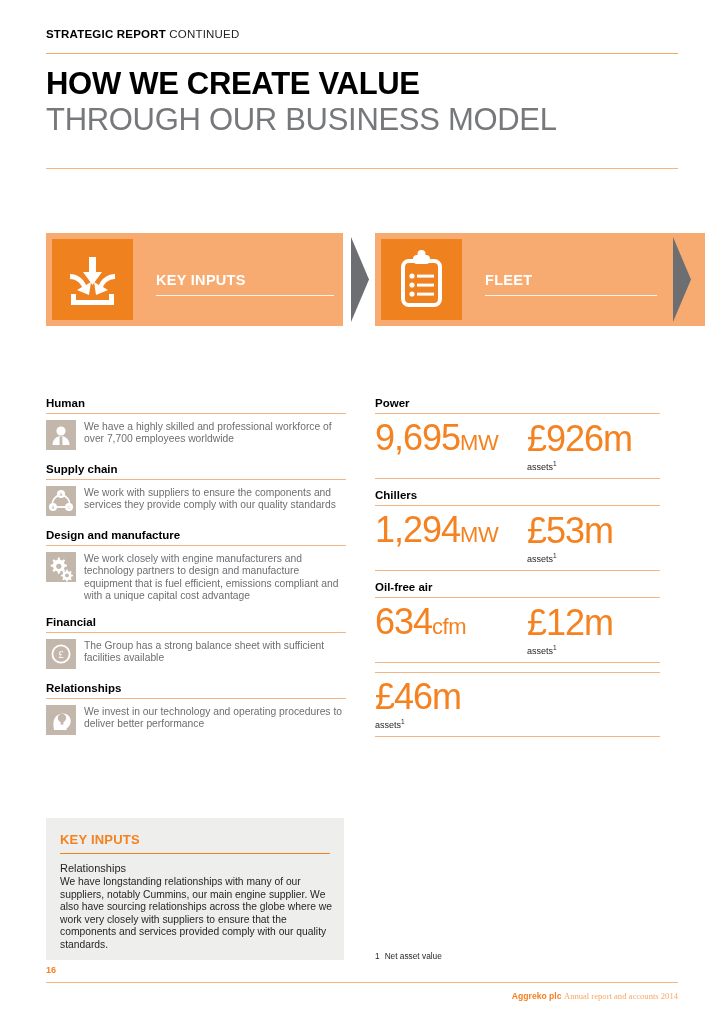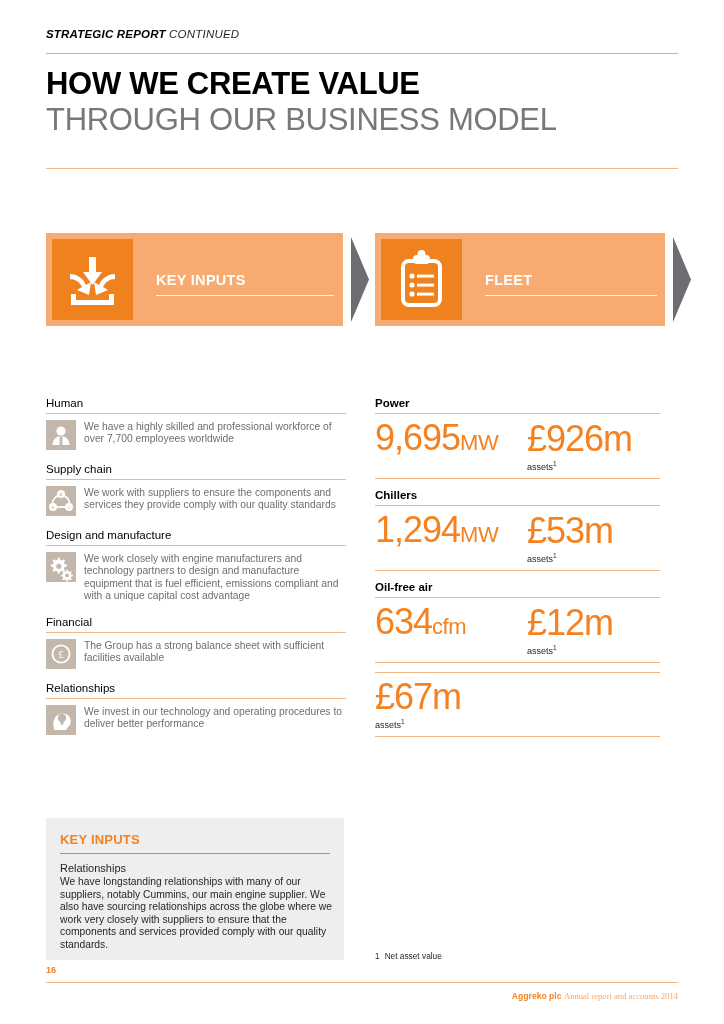--- a/index.html
+++ b/index.html
@@ -24,21 +24,20 @@
   }
 
   
   .eyebrow {
     position: absolute;
     left: 46px;
     top: 28px;
     font-size: 11.5px;
     letter-spacing: 0.2px;
     white-space: nowrap;
-    font-style: italic;
   }
   .eyebrow .strong {
     font-weight: bold;
     color: #000000;
   }
   .eyebrow .light {
     font-weight: normal;
     color: #231f20;
   }
 
@@ -84,21 +83,21 @@
   }
 
   
   .banner {
     position: absolute;
     top: 233px;
     height: 93px;
     background: #f7ab71;
   }
   .banner.b1 { left: 46px;  width: 297px; }
-  .banner.b2 { left: 375px; width: 290px; }
+  .banner.b2 { left: 375px; width: 330px; }
 
   .banner-icon {
     position: absolute;
     left: 6px;
     top: 6px;
     width: 81px;
     height: 81px;
     background: #f0811f;
   }
   .banner-icon svg { display: block; }
@@ -142,21 +141,21 @@
   .col-right {
     position: absolute;
     left: 375px;
     top: 396px;
     width: 285px;
   }
 
   .grp { margin-bottom: 12px; }
   .grp-head {
     font-size: 11.5px;
-    font-weight: normal;
+    font-weight: bold;
     color: #000000;
     line-height: 14px;
     padding-bottom: 3px;
   }
   .grp-rule {
     height: 1px;
     background: #f3b584;
     margin-bottom: 6px;
   }
   .grp-body {
@@ -528,21 +527,21 @@
           <div class="metric-sub"><span>assets</span><sup>1</sup></div>
         </div>
       </div>
       <div class="metric-foot-rule"></div>
     </div>
 
     <div class="metric">
       <div class="metric-rule"></div>
       <div class="metric-row">
         <div class="metric-cell">
-          <div class="metric-value">£67m</div>
+          <div class="metric-value">£46m</div>
           <div class="metric-sub"><span>assets</span><sup>1</sup></div>
         </div>
       </div>
       <div class="metric-foot-rule"></div>
     </div>
 
   </div>
 
   <div class="kibox">
     <div class="kibox-title">KEY INPUTS</div>

